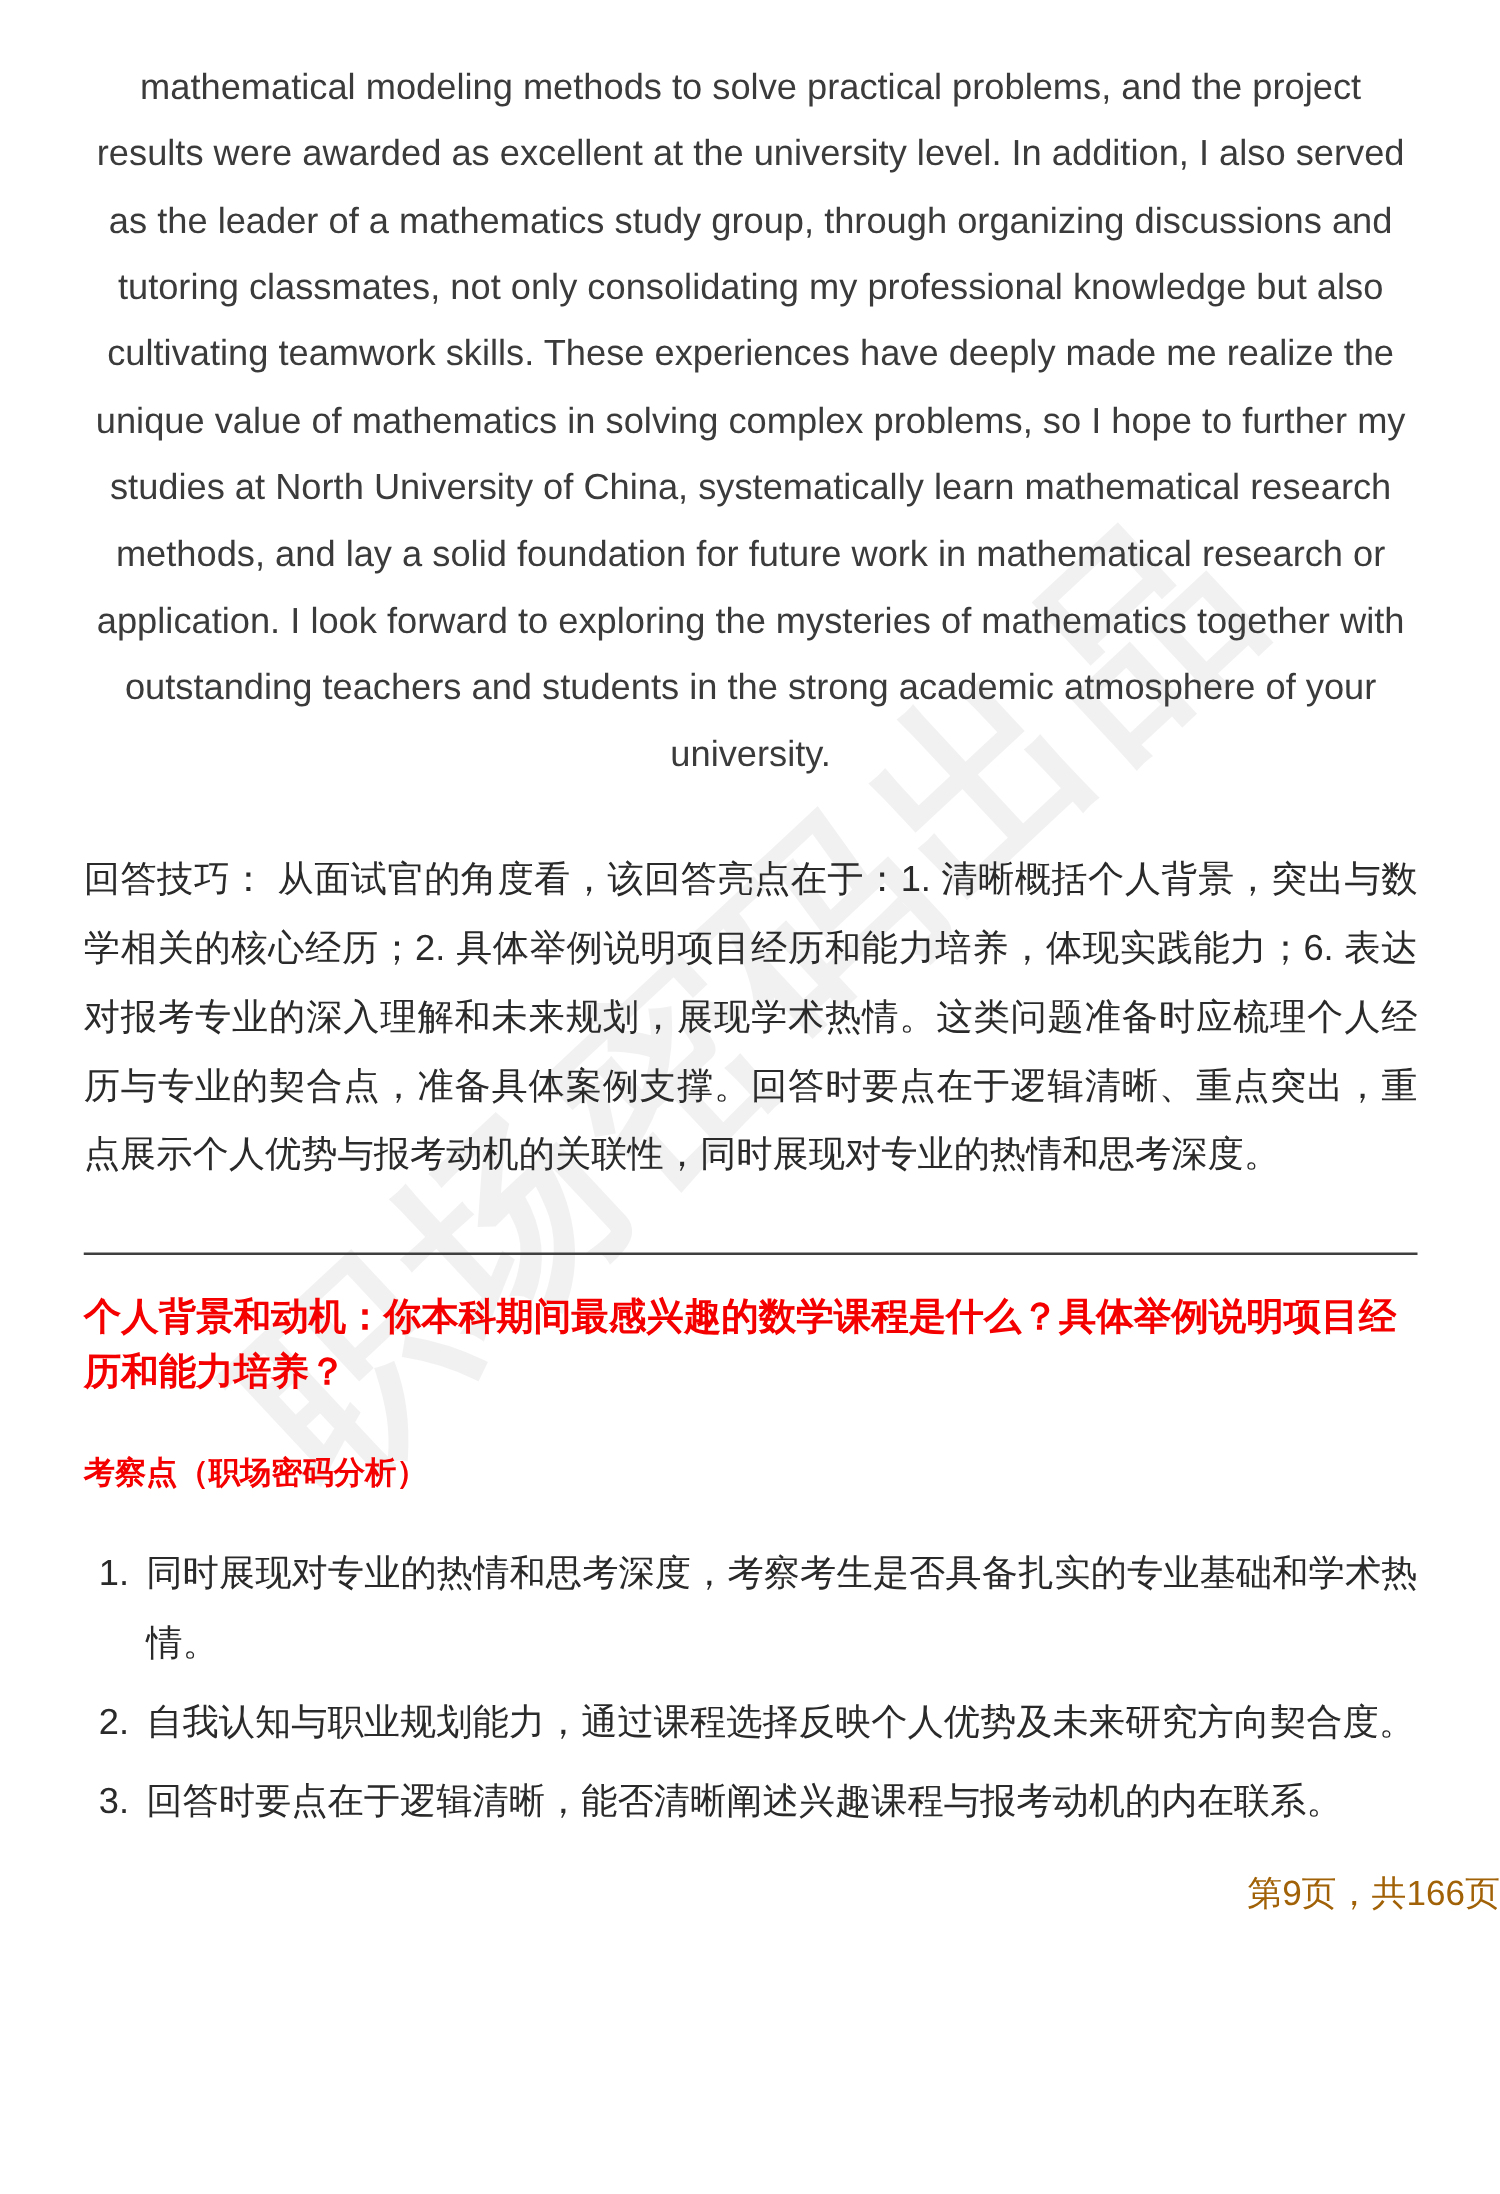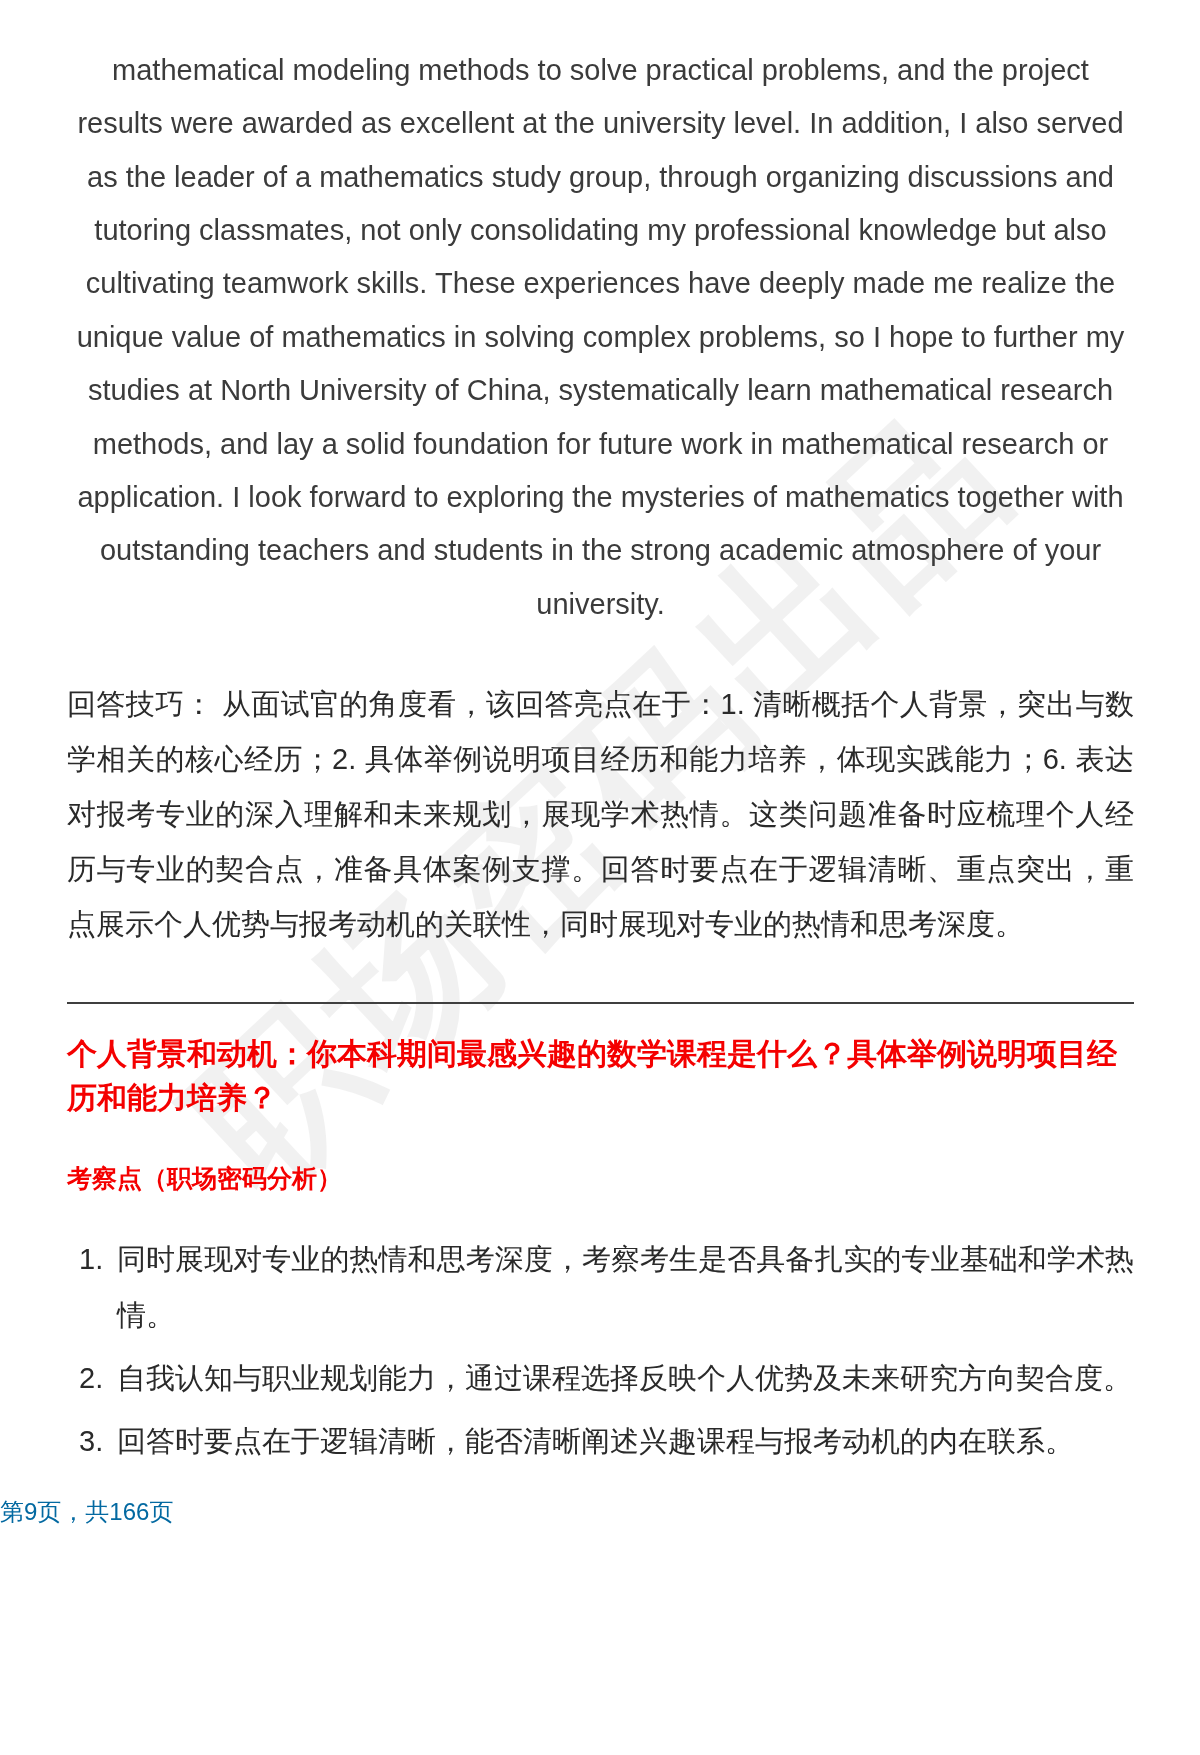--- a/index.html
+++ b/index.html
@@ -91,23 +91,23 @@
   }
   .points .txt {
     flex: 1;
     text-align: justify;
   }
   .footer {
     position: absolute;
     left: 0;
     right: 0;
     top: 1496px;
-    text-align: left;
-    font-size: 24px;
-    color: #0369a1;
+    text-align: right;
+    font-size: 28px;
+    color: #a16207;
     z-index: 1;
   }
 </style>
 </head>
 <body>
 
 <div class="page">
 
   <div class="watermark">职场密码出品</div>
 

